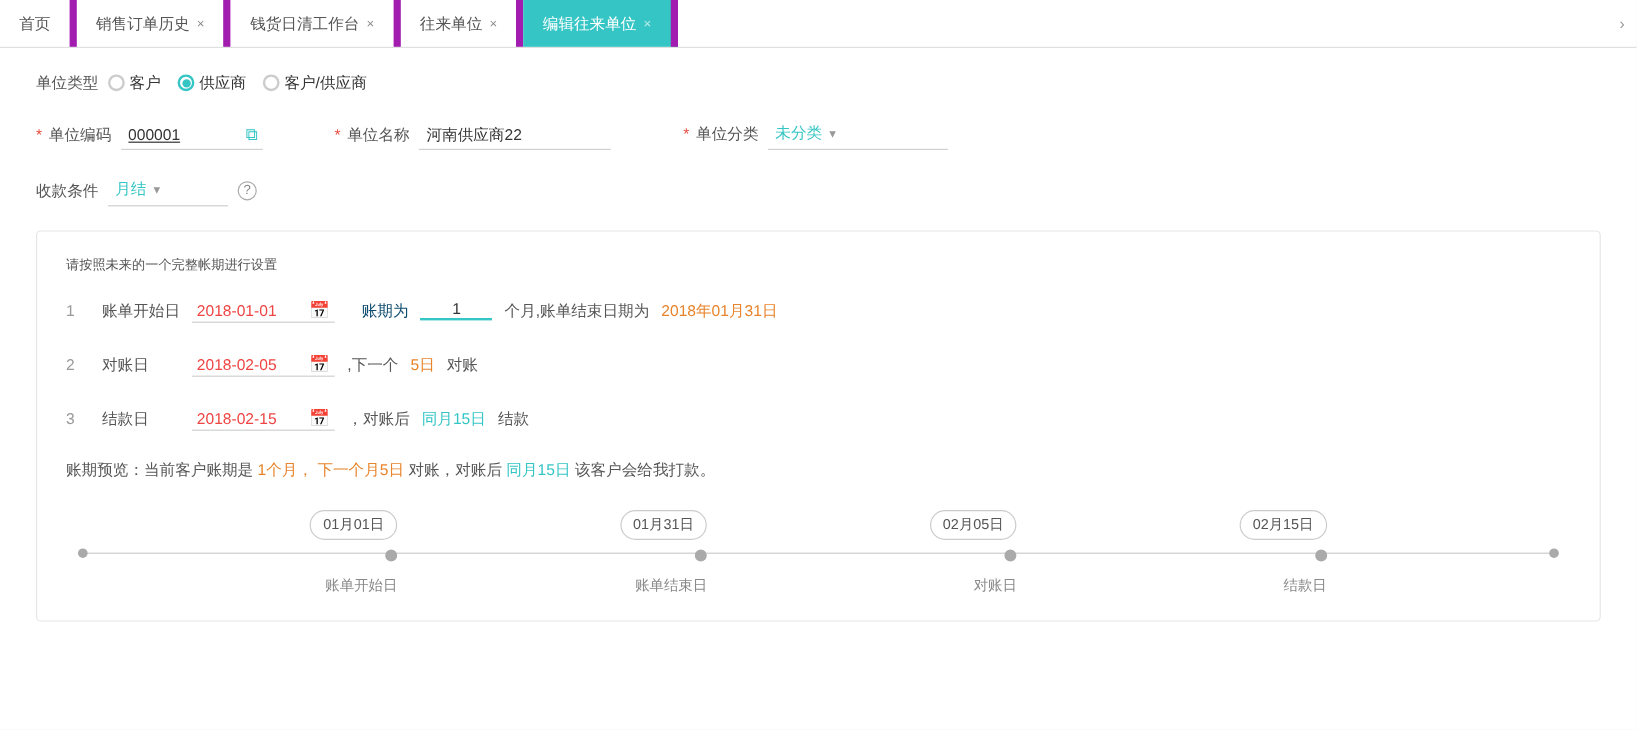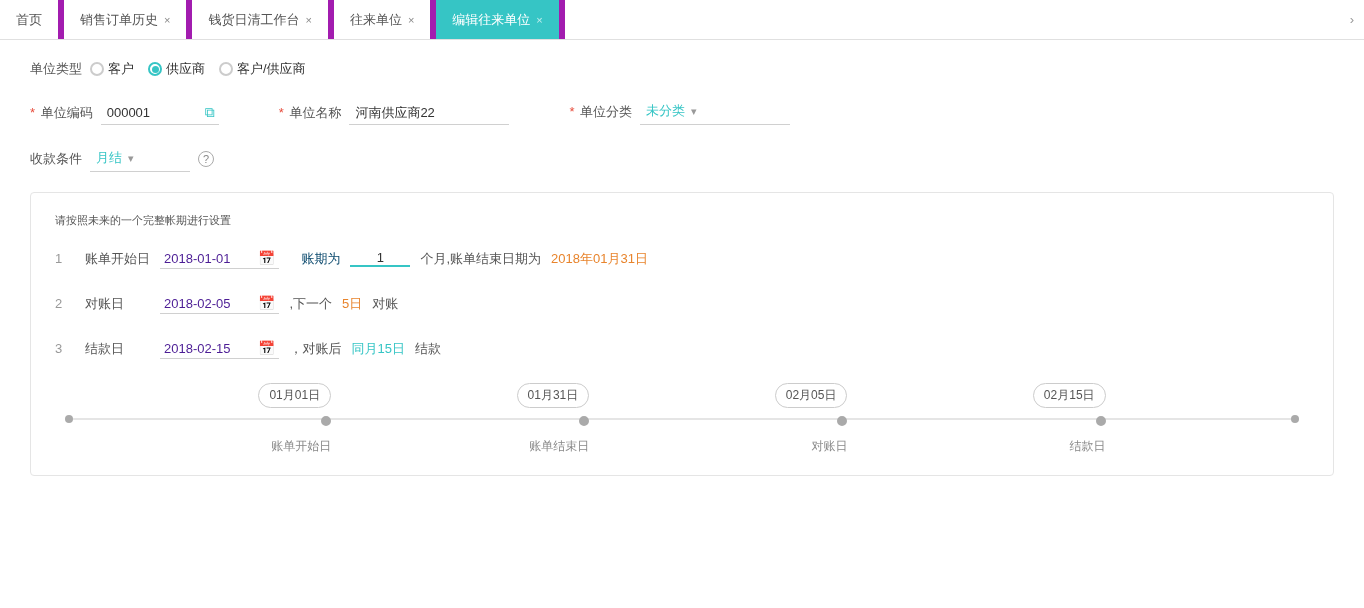--- a/index.html
+++ b/index.html
@@ -121,20 +121,21 @@
       border-bottom: 1px solid #d0d0d0;
     }
     .input-with-icon input {
       border: none;
       outline: none;
       padding: 4px 6px;
       font-size: 13px;
       color: #333;
       background: transparent;
       min-width: 100px;
+      text-decoration: underline;
     }
     .input-icon {
       color: #36c5c5;
       font-size: 14px;
       padding: 0 4px;
       cursor: pointer;
     }
 
     
     .form-select {
@@ -201,21 +202,21 @@
       display: flex;
       align-items: center;
       gap: 4px;
       border-bottom: 1px solid #d0d0d0;
       padding: 2px 4px;
     }
     .date-input-wrap input {
       border: none;
       outline: none;
       font-size: 13px;
-      color: #4c1d95;
+      color: #ef4444;
       width: 90px;
       background: transparent;
     }
     .calendar-icon {
       color: #36c5c5;
       font-size: 14px;
       cursor: pointer;
     }
     .period-input {
       border: none;
@@ -391,20 +392,28 @@
       <span class="row-label">结款日</span>
       <div class="date-input-wrap">
         <input type="text" value="2018-02-15" style="">
         <span class="calendar-icon">📅</span>
       </div>
       <span style="color:#555;">，对账后</span>
       <span class="text-teal">同月15日</span>
       <span style="color:#555;">结款</span>
     </div>
 
+    <div class="preview-text">
+      <span>账期预览：当前客户账期是</span>
+      <span class="orange" style="color:#e8842c;">1个月，</span>
+      <span class="orange" style="color:#e8842c;">下一个月5日</span>
+      <span>对账，对账后</span>
+      <span class="teal" style="color:#36c5c5;">同月15日</span>
+      <span>该客户会给我打款。</span>
+    </div>
 
     <div style="position:relative; margin: 0 10px;">
       <div class="timeline-line"></div>
       <div style="display:flex; justify-content:space-between; align-items:center; position:relative; z-index:1;">
 
         <div style="display:flex; align-items:center; justify-content:center;">
           <div style="width:8px;height:8px;border-radius:50%;background:#aaa;"></div>
         </div>
 
         <div class="timeline-node">

